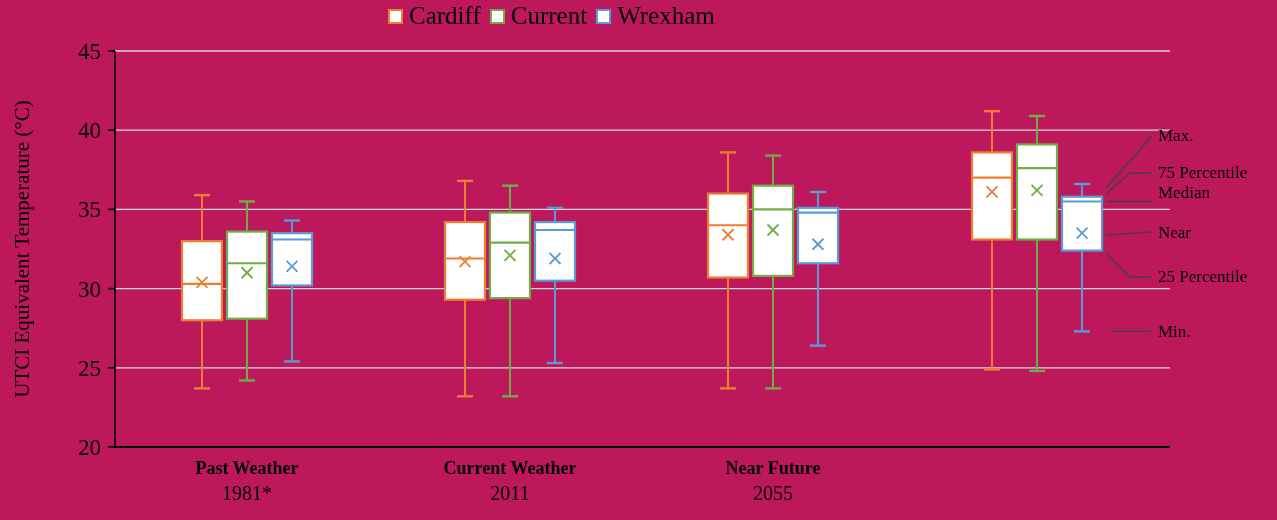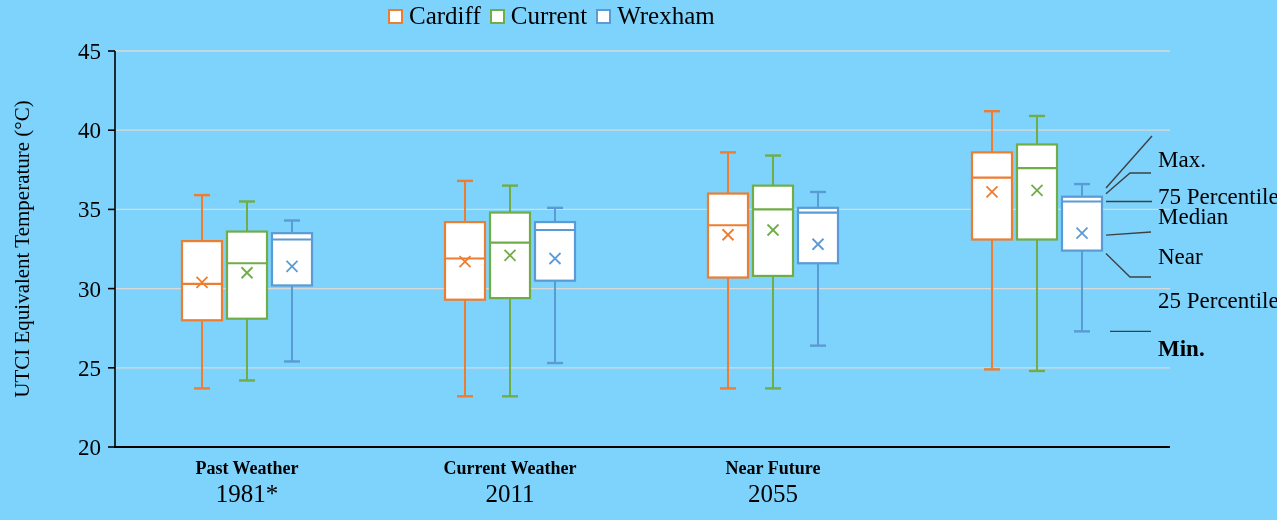--- a/index.html
+++ b/index.html
@@ -1,39 +1,39 @@
 <!DOCTYPE html>
 <html><head>
 <meta charset="utf-8">
 <style>
   html,body { margin:0; padding:0; background:#fff; }
   .canvas {
-    position:relative; width:1277px; height:520px; background:#7dd3fc;
+    position:relative; width:1277px; height:520px; background:#be185d;
     font-family:"Liberation Serif", serif; color:#000; overflow:hidden;
   }
   
   .legend { position:absolute; left:388px; top:1px; display:flex; align-items:center; gap:9px; }
   .legend-item { display:flex; align-items:center; gap:6px; font-size:25px; line-height:30px; }
   .legend-marker { width:11px; height:11px; border:2.5px solid #000; display:inline-block; background:#fff; }
   
   .y-title {
     position:absolute; left:22px; top:249px; transform:translate(-50%,-50%) rotate(-90deg);
     white-space:nowrap; font-size:21px;
   }
   
   #plot { position:absolute; left:0; top:0; }
   #plot text { font-family:"Liberation Serif", serif; fill:#000; }
   
   .cat { position:absolute; top:457px; width:240px; text-align:center; transform:translateX(-50%); }
   .cat-name { font-size:18px; font-weight:bold; line-height:23px; }
-  .cat-year { font-size:25px; line-height:27px; }
-  
-  .anno { position:absolute; left:1158px; transform:translateY(-50%); font-size:23px; white-space:nowrap;margin-top:24px; }
+  .cat-year { font-size:20px; line-height:27px; }
+  
+  .anno { position:absolute; left:1158px; transform:translateY(-50%); font-size:17px; white-space:nowrap; }
   .anno-max { top:136px; } .anno-p75 { top:173px; } .anno-median { top:193px;text-align:center; }
-  .anno-mean { top:233px; } .anno-p25 { top:277px; } .anno-min { top:325px;font-weight:bold; }
+  .anno-mean { top:233px; } .anno-p25 { top:277px; } .anno-min { top:332px; }
 </style>
 </head>
 <body>
 
 <div class="canvas">
 
   <div class="legend">
     <div class="legend-item">
       <span class="legend-marker" style="border-color: rgb(237, 125, 49);"></span>
       <span>Cardiff</span>

